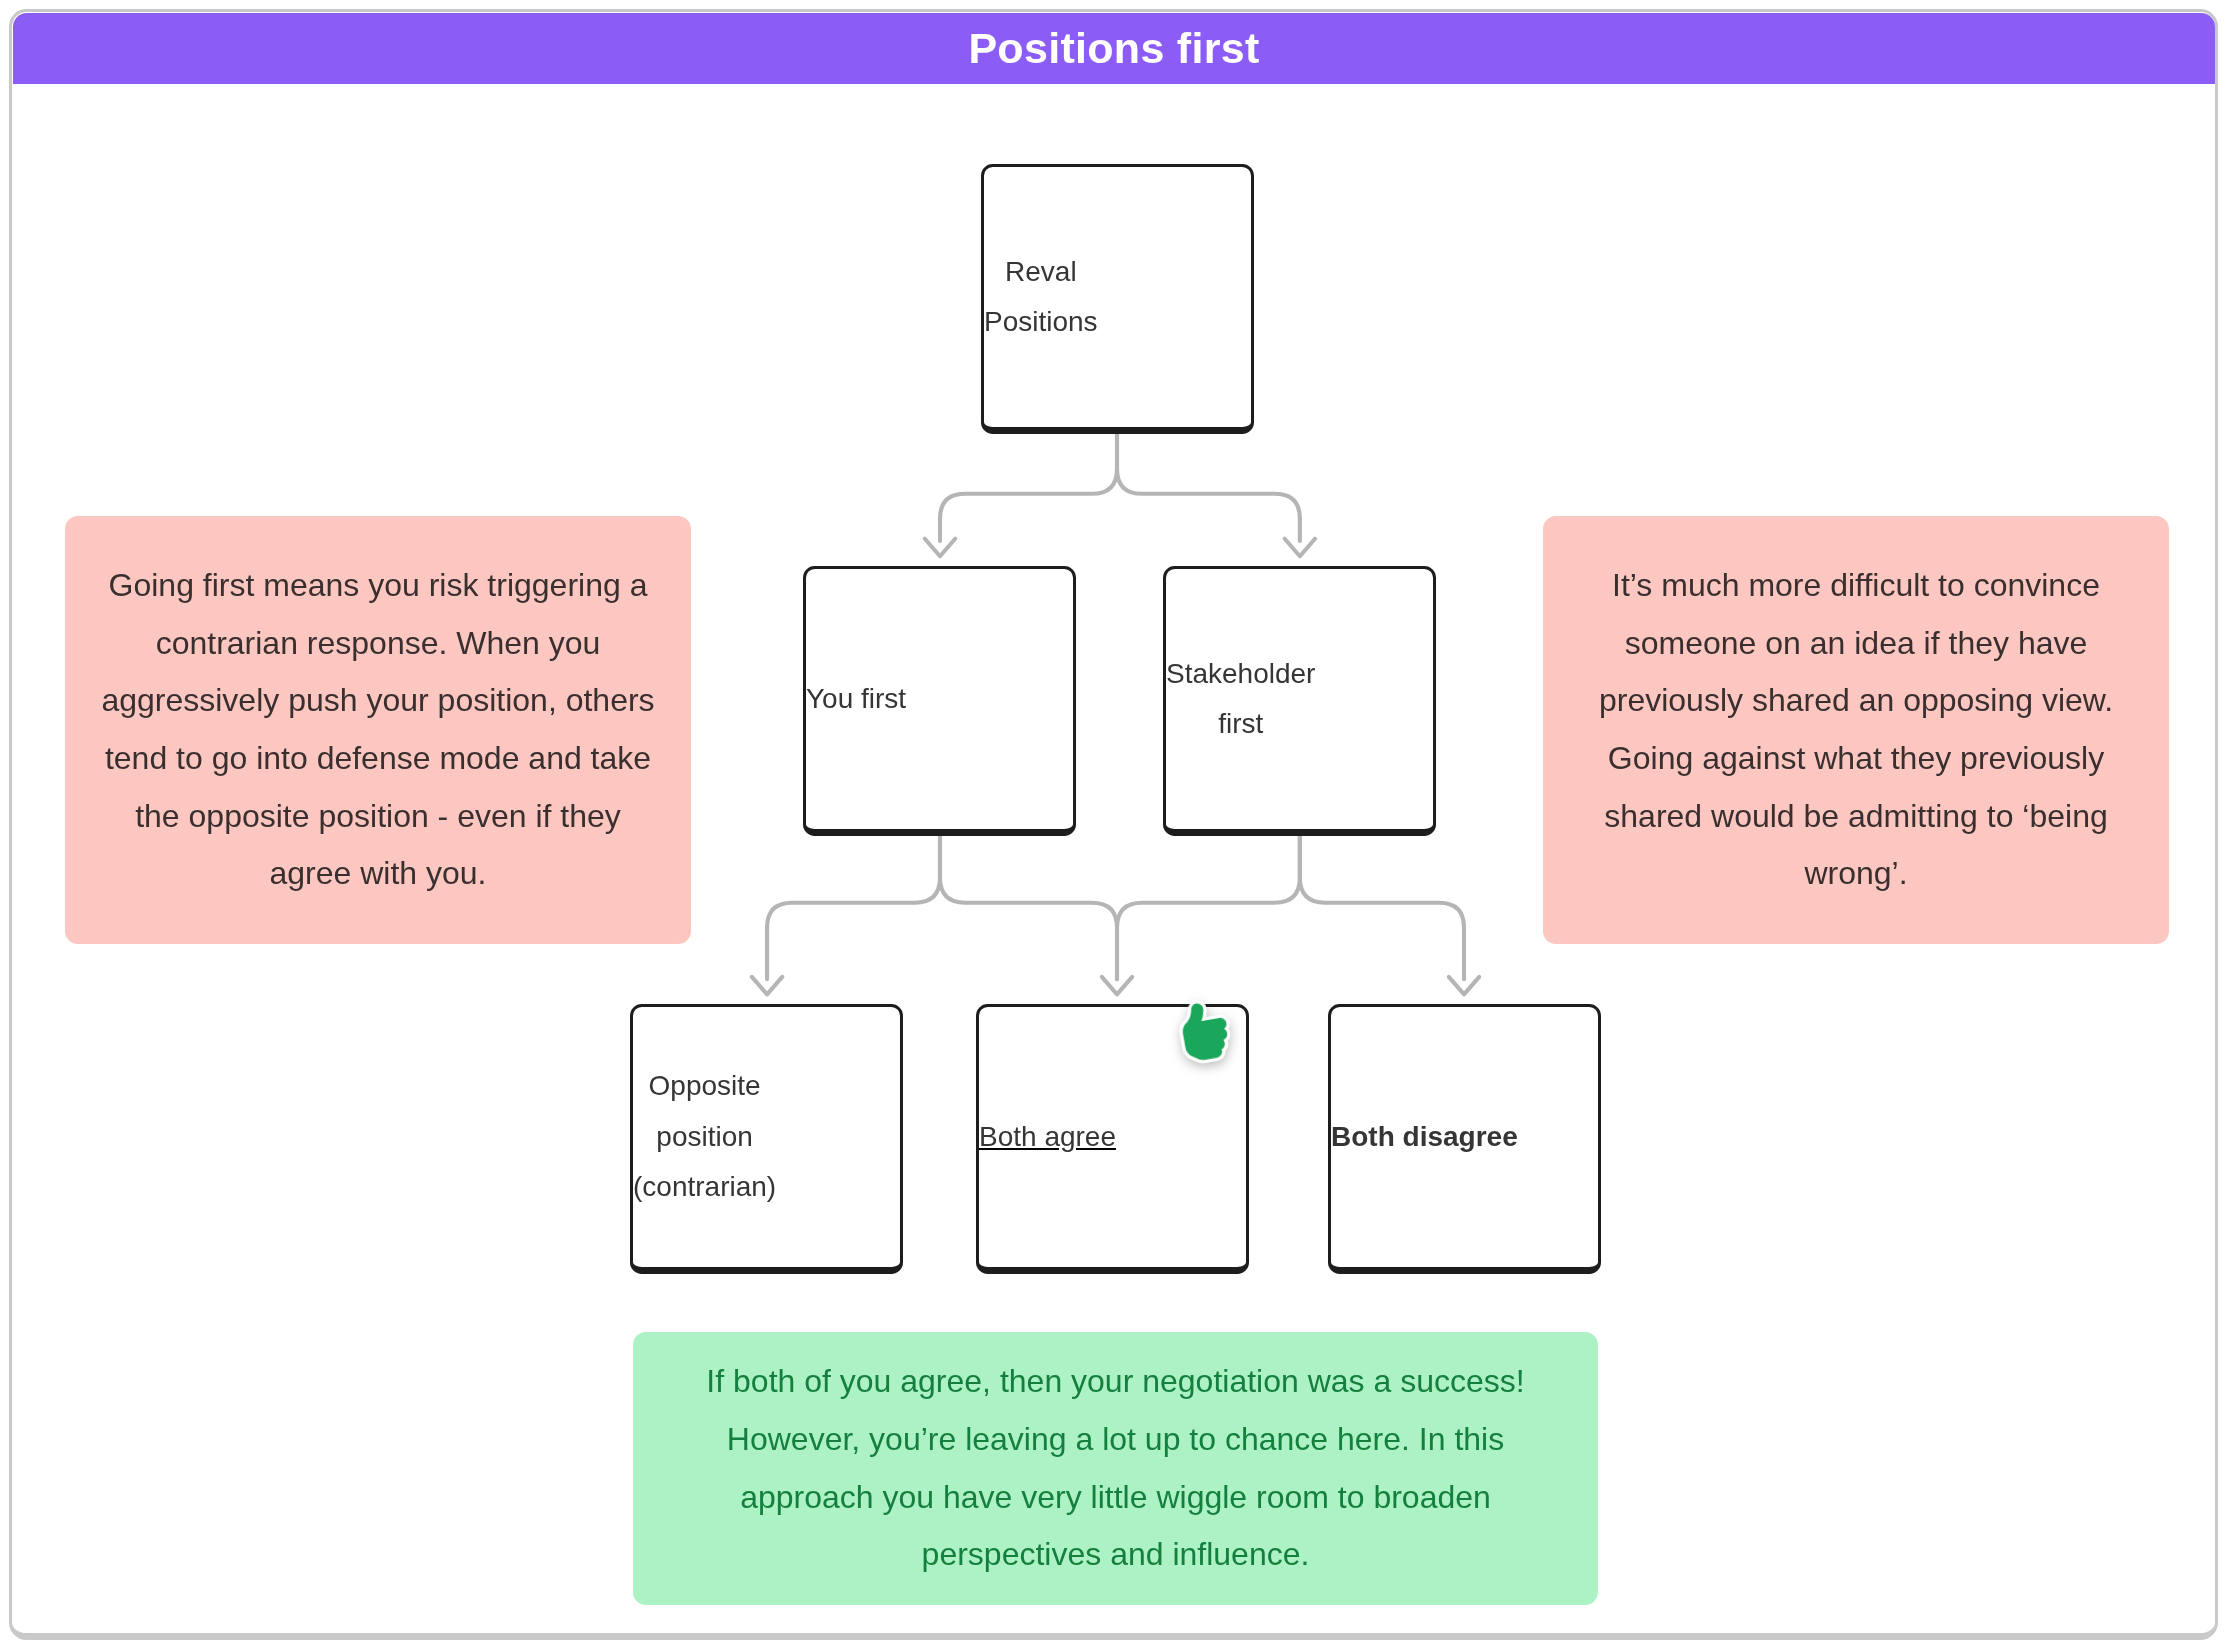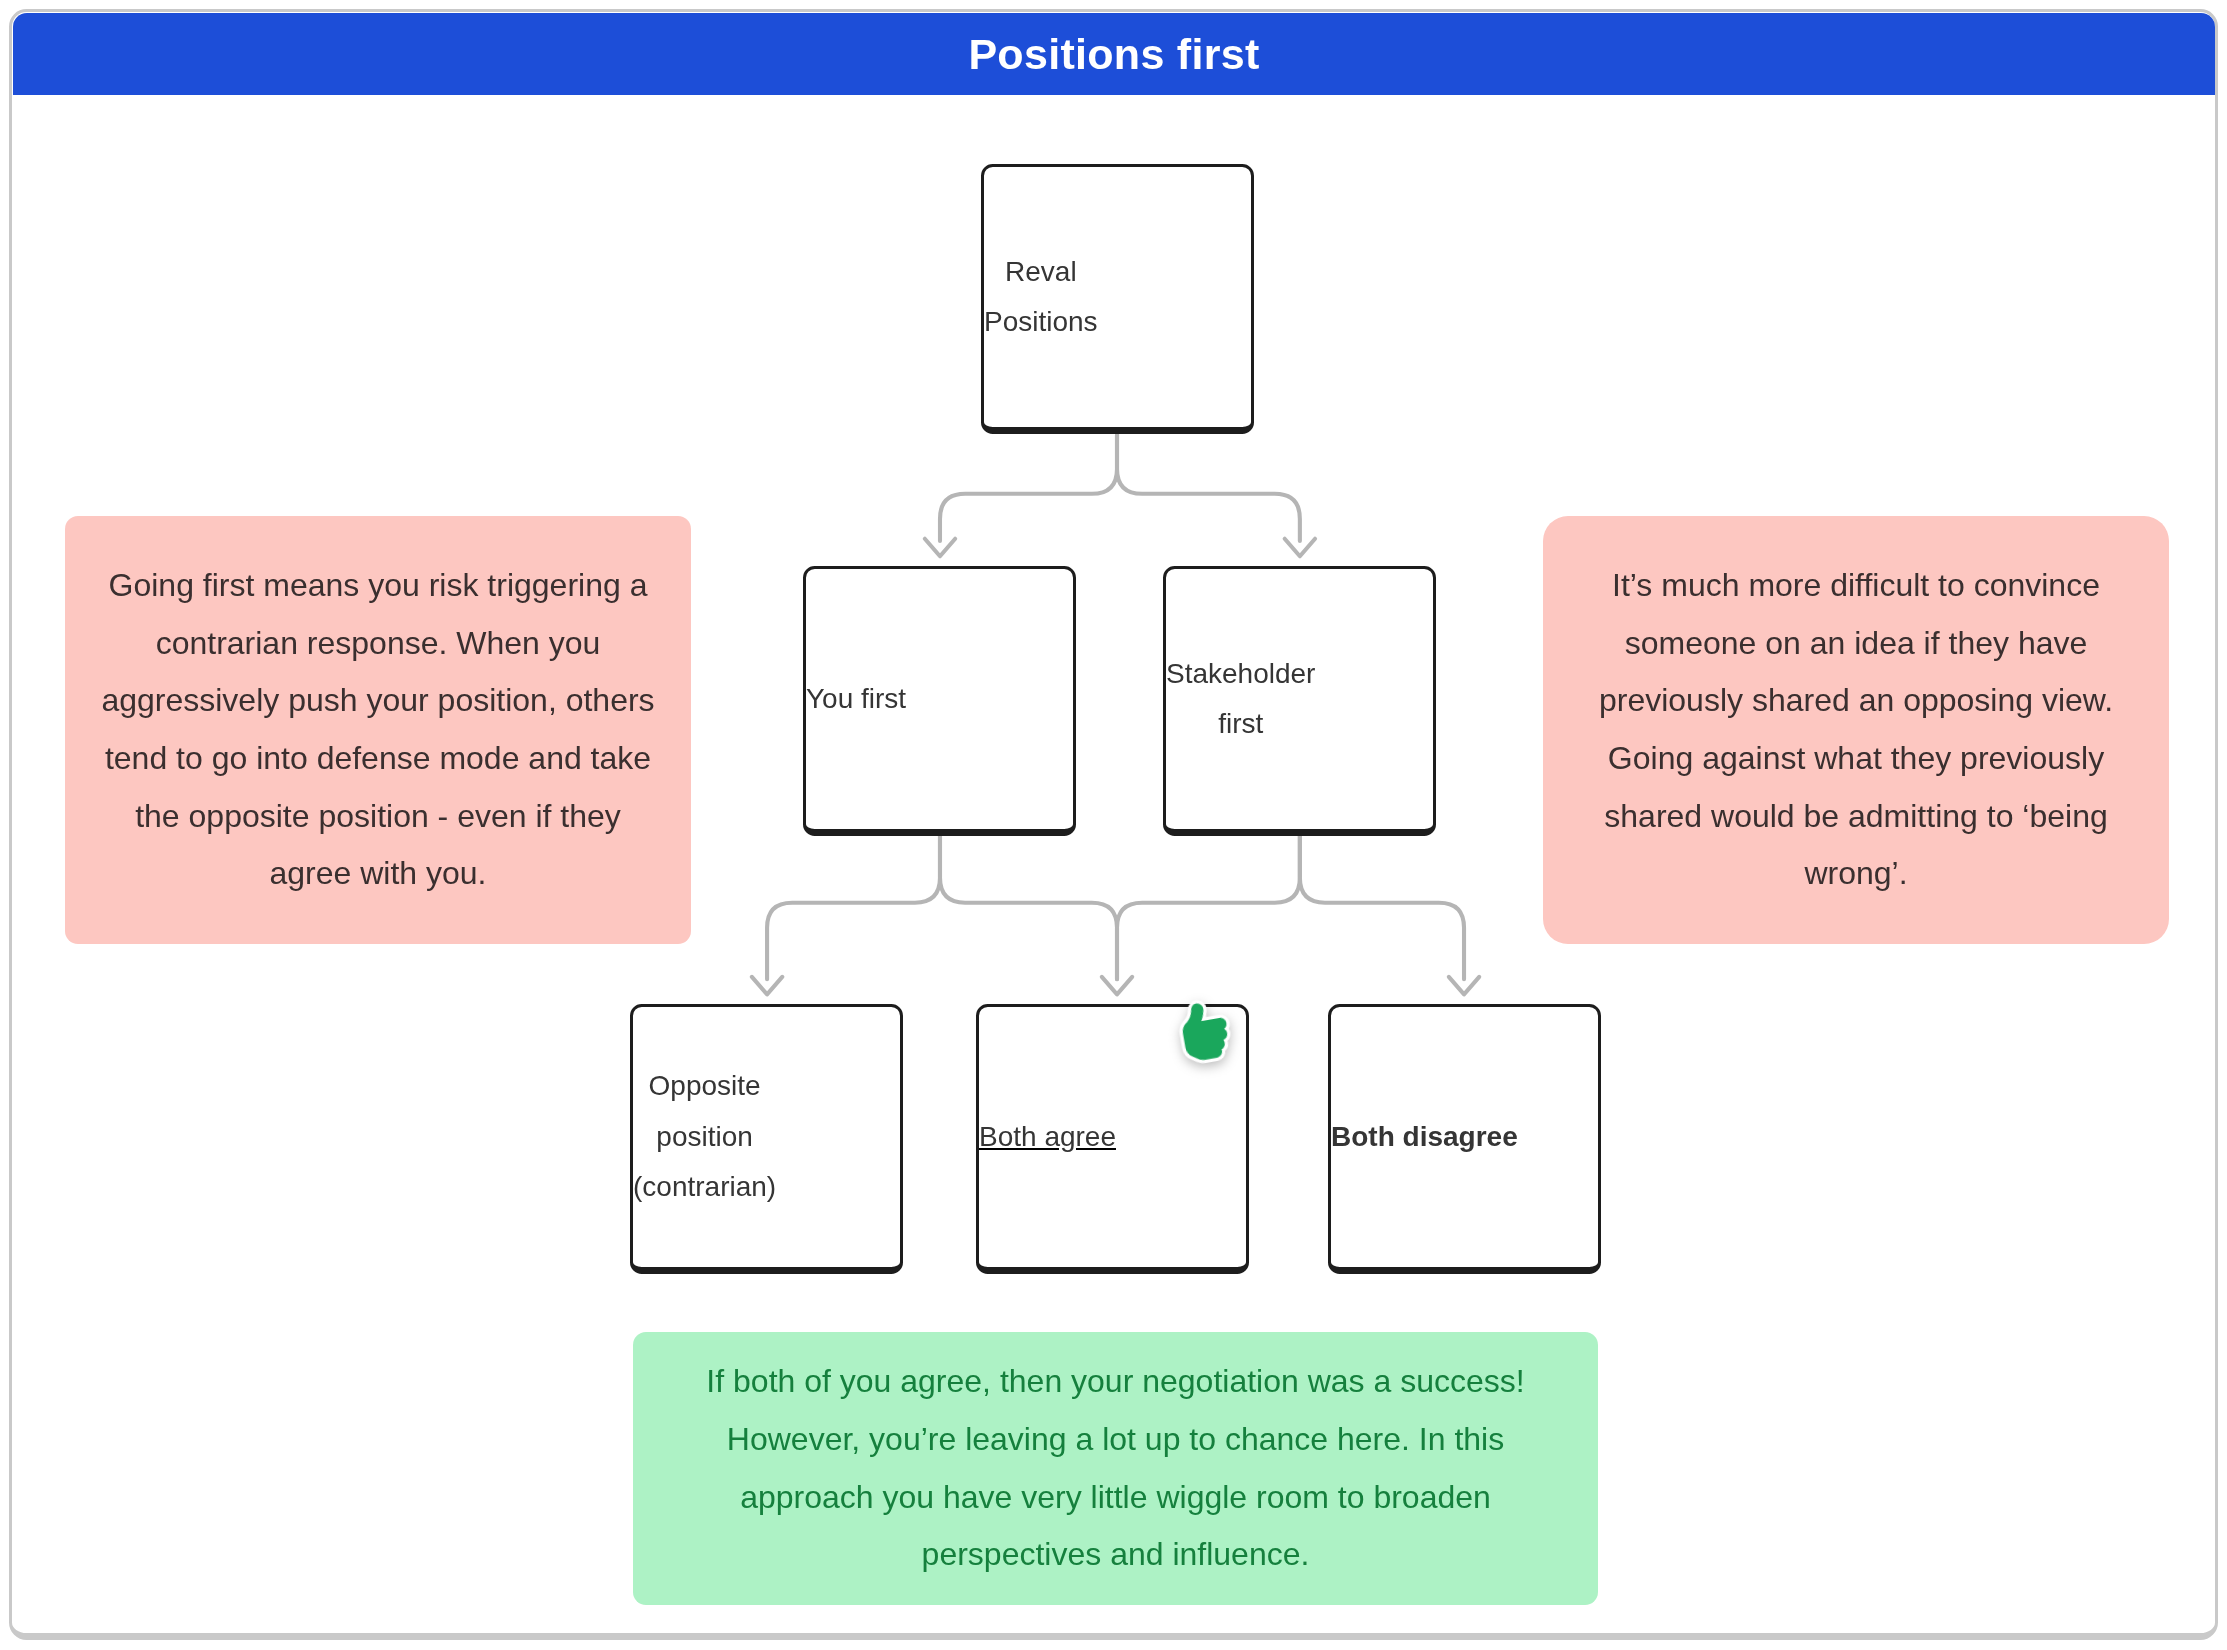--- a/index.html
+++ b/index.html
@@ -1,20 +1,20 @@
 <!DOCTYPE html>
 <html style="font-size:9.3px"><head>
 <meta charset="utf-8">
 <style>
   html,body{margin:0;padding:0;background:#ffffff;}
   .page{position:relative;width:2227px;height:1650px;font-family:"Liberation Sans",sans-serif;overflow:hidden;}
   .card{position:absolute;left:9.3px;top:9.3px;width:2209px;height:1631px;box-sizing:border-box;
         background:#ffffff;border:3.5px solid #c9c9c9;border-bottom-width:7px;border-radius:17.5px;}
-  .header{position:absolute;left:13px;top:13px;width:2202px;height:82px;box-sizing:border-box;
-          background:#1d4ed8;border-radius:14px 14px 0 0;display:flex;align-items:center;justify-content:center;}
+  .header{position:absolute;left:13px;top:13px;width:2202px;height:71px;box-sizing:border-box;
+          background:#8b5cf6;border-radius:14px 14px 0 0;display:flex;align-items:center;justify-content:center;}
   .header .title{color:#ffffff;font-size:43px;font-weight:700;letter-spacing:0.3px;}
   .edges{position:absolute;left:0;top:0;pointer-events:none;}
   .edges path{fill:none;stroke:#b5b5b5;stroke-width:7;stroke-linecap:round;stroke-linejoin:round;}
   .node{position:absolute;box-sizing:border-box;width:273px;height:270px;background:#ffffff;
         border:3.5px solid #1d1d1d;border-bottom-width:7.6px;border-radius:11.7px;
         display:flex;align-items:center;justify-content:flex-start;text-align:center;z-index:2;}
   .node-label{font-size:28px;line-height:1.8;color:#353535;white-space:pre-line;}
   .note{position:absolute;box-sizing:border-box;border-radius:13px;display:flex;align-items:center;
         justify-content:center;text-align:center;padding:28px 28px;z-index:1;}
   .note p{margin:0;font-size:32px;line-height:1.8;}
@@ -50,21 +50,21 @@
     <path d="M2225,1430 L2225,1502 Q2225,1545 2268,1545 L2463,1545 Q2506,1545 2506,1588 L2506,1676"></path>
     <path d="M1287,1672 L1313,1702 L1339,1672"></path>
     <path d="M1886,1672 L1912,1702 L1938,1672"></path>
     <path d="M2480,1672 L2506,1702 L2532,1672"></path>
   </svg>
 
   <div class="note note-pink" style="left:65px;top:516px;width:626px;height:428px;">
     <p>Going first means you risk triggering a contrarian response. When you aggressively push your position, others tend to go into defense mode and take the opposite position - even if they agree with you.</p>
   </div>
 
-  <div class="note note-pink" style="left:1543px;top:516px;width:626px;height:428px;border-radius:25px;">
+  <div class="note note-pink" style="left:1543px;top:516px;width:626px;height:428px;">
     <p>It’s much more difficult to convince someone on an idea if they have previously shared an opposing view. Going against what they previously shared would be admitting to ‘being wrong’.</p>
   </div>
 
   <div class="note note-green" style="left:633px;top:1332px;width:965px;height:273px;">
     <p>If both of you agree, then your negotiation was a success! However, you’re leaving a lot up to chance here. In this approach you have very little wiggle room to broaden perspectives and influence.</p>
   </div>
 
   <div class="node" style="left:981px;top:164px;">
     <span class="node-label">Reval
 Positions</span>

